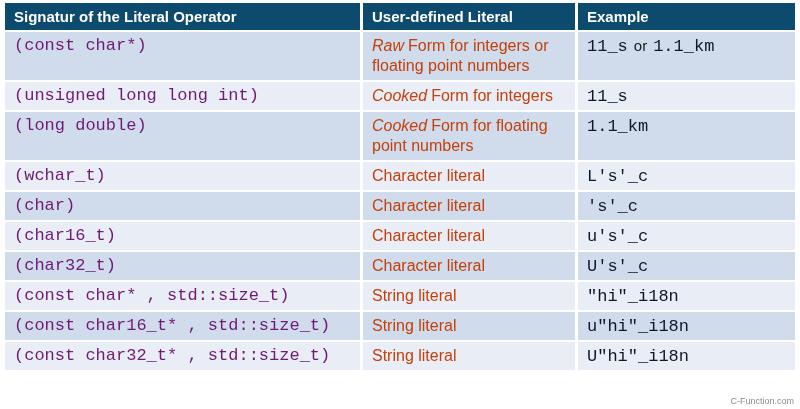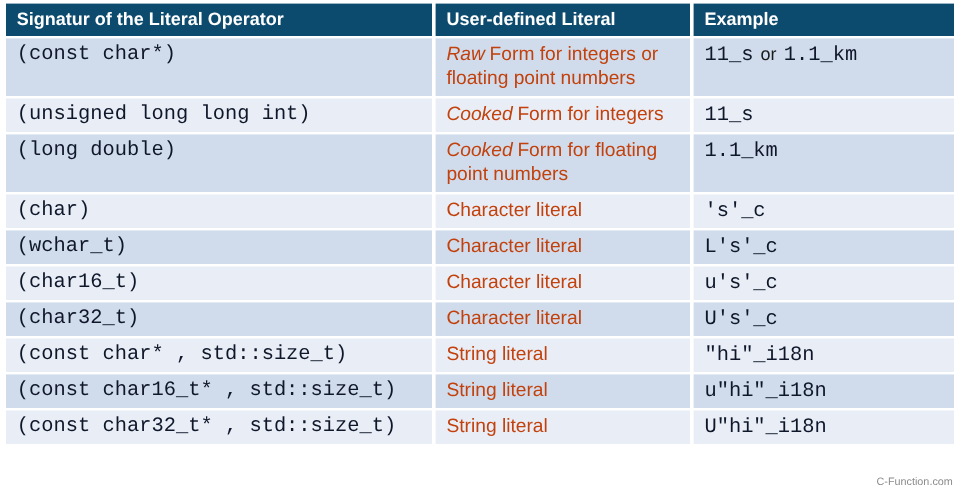--- a/index.html
+++ b/index.html
@@ -31,21 +31,21 @@
   }
   td{
     vertical-align:top;
     padding:4px 9px;
   }
   tbody tr:nth-child(odd) td{background:#D0DCEC;}
   tbody tr:nth-child(even) td{background:#E9EEF6;}
   td.sig, span.code{
     font-family:"Liberation Mono","DejaVu Sans Mono",monospace;
     font-size:17px;
-    color:#0f172a;
+    color:#701a75;
   }
   td.sig{line-height:19px;white-space:nowrap;overflow:hidden;}
   td.lit{
     font-size:16px;
     line-height:20px;
     color:#c2410c;
     margin-top:43px;
   }
   td.ex{line-height:19px;white-space:nowrap;overflow:hidden;}
   span.code{color:#0f172a;}
@@ -98,29 +98,29 @@
     <td class="ex"><span class="code">11_s</span></td>
   </tr>
 
   <tr>
     <td class="sig"><span>(long double)</span></td>
     <td class="lit"><i class="em">Cooked</i><span>Form for floating point numbers</span></td>
     <td class="ex"><span class="code">1.1_km</span></td>
   </tr>
 
   <tr>
+    <td class="sig"><span>(wchar_t)</span></td>
+    <td class="lit"><span>Character literal</span></td>
+    <td class="ex"><span class="code">L's'_c</span></td>
+  </tr>
+
+  <tr>
     <td class="sig"><span>(char)</span></td>
     <td class="lit"><span>Character literal</span></td>
     <td class="ex"><span class="code">'s'_c</span></td>
-  </tr>
-
-  <tr>
-    <td class="sig"><span>(wchar_t)</span></td>
-    <td class="lit"><span>Character literal</span></td>
-    <td class="ex"><span class="code">L's'_c</span></td>
   </tr>
 
   <tr>
     <td class="sig"><span>(char16_t)</span></td>
     <td class="lit"><span>Character literal</span></td>
     <td class="ex"><span class="code">u's'_c</span></td>
   </tr>
 
   <tr>
     <td class="sig"><span>(char32_t)</span></td>

